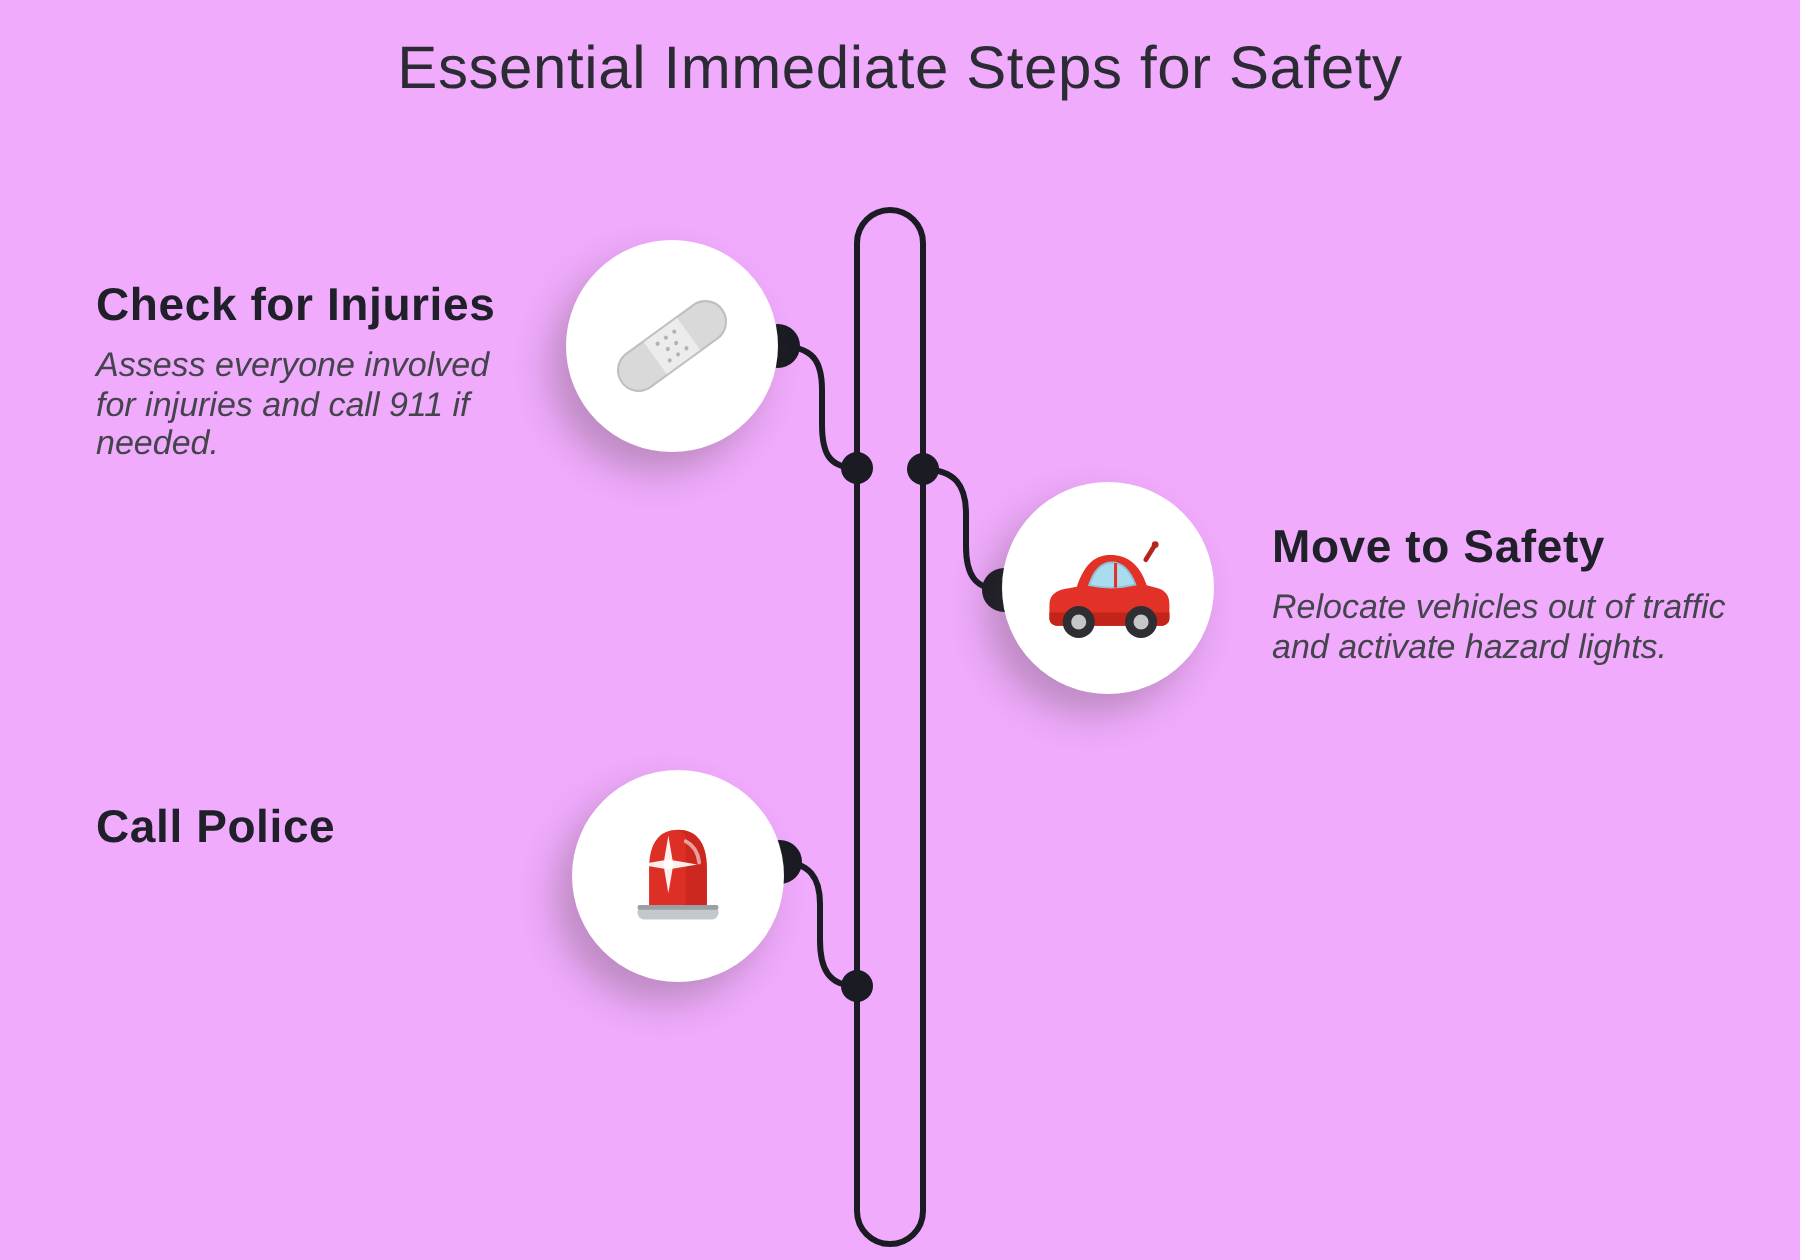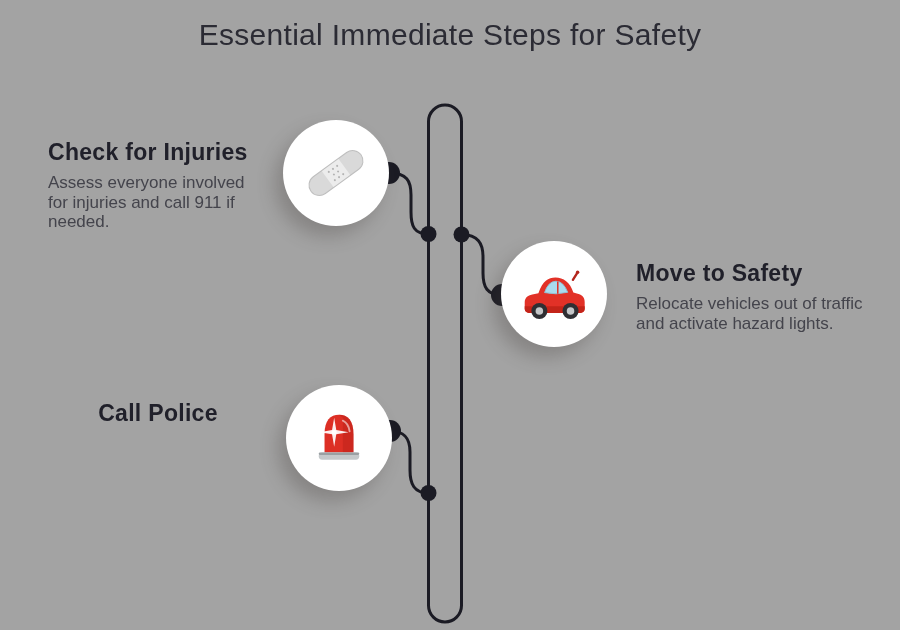--- a/index.html
+++ b/index.html
@@ -4,21 +4,21 @@
 <style>
   html, body { margin: 0; padding: 0; }
   body {
     font-family: "Liberation Sans", "DejaVu Sans", sans-serif;
     background: #e6e2e1;
   }
   .canvas {
     position: relative;
     width: 900px;
     height: 630px;
-    background: #a3a3a3;
+    background: #f0abfc;
     overflow: hidden;
   }
   .title {
     position: absolute;
     top: 18px;
     left: 0;
     width: 100%;
     margin: 0;
     text-align: center;
     font-size: 30px;
@@ -55,24 +55,25 @@
     font-size: 23px;
     font-weight: 700;
     letter-spacing: 0.3px;
     color: #20202a;
   }
   .step p {
     margin: 0;
     font-size: 17px;
     line-height: 1.15;
     color: #44444c;
+    font-style: italic;
   }
   .step-1 { left: 48px; top: 139px; width: 220px; text-align: left; }
   .step-2 { left: 636px; top: 260px; width: 238px; text-align: left; }
-  .step-3 { left: 48px; top: 400px; width: 220px; text-align: center; }
+  .step-3 { left: 48px; top: 400px; width: 220px; text-align: left; }
 </style>
 </head>
 <body>
 
 <div class="canvas">
 
   <h1 class="title">Essential Immediate Steps for Safety</h1>
 
   <svg class="spine-svg" viewBox="0 0 900 630" aria-hidden="true">
     <g fill="none" stroke="#1b1b24" stroke-width="3" stroke-linecap="round">

